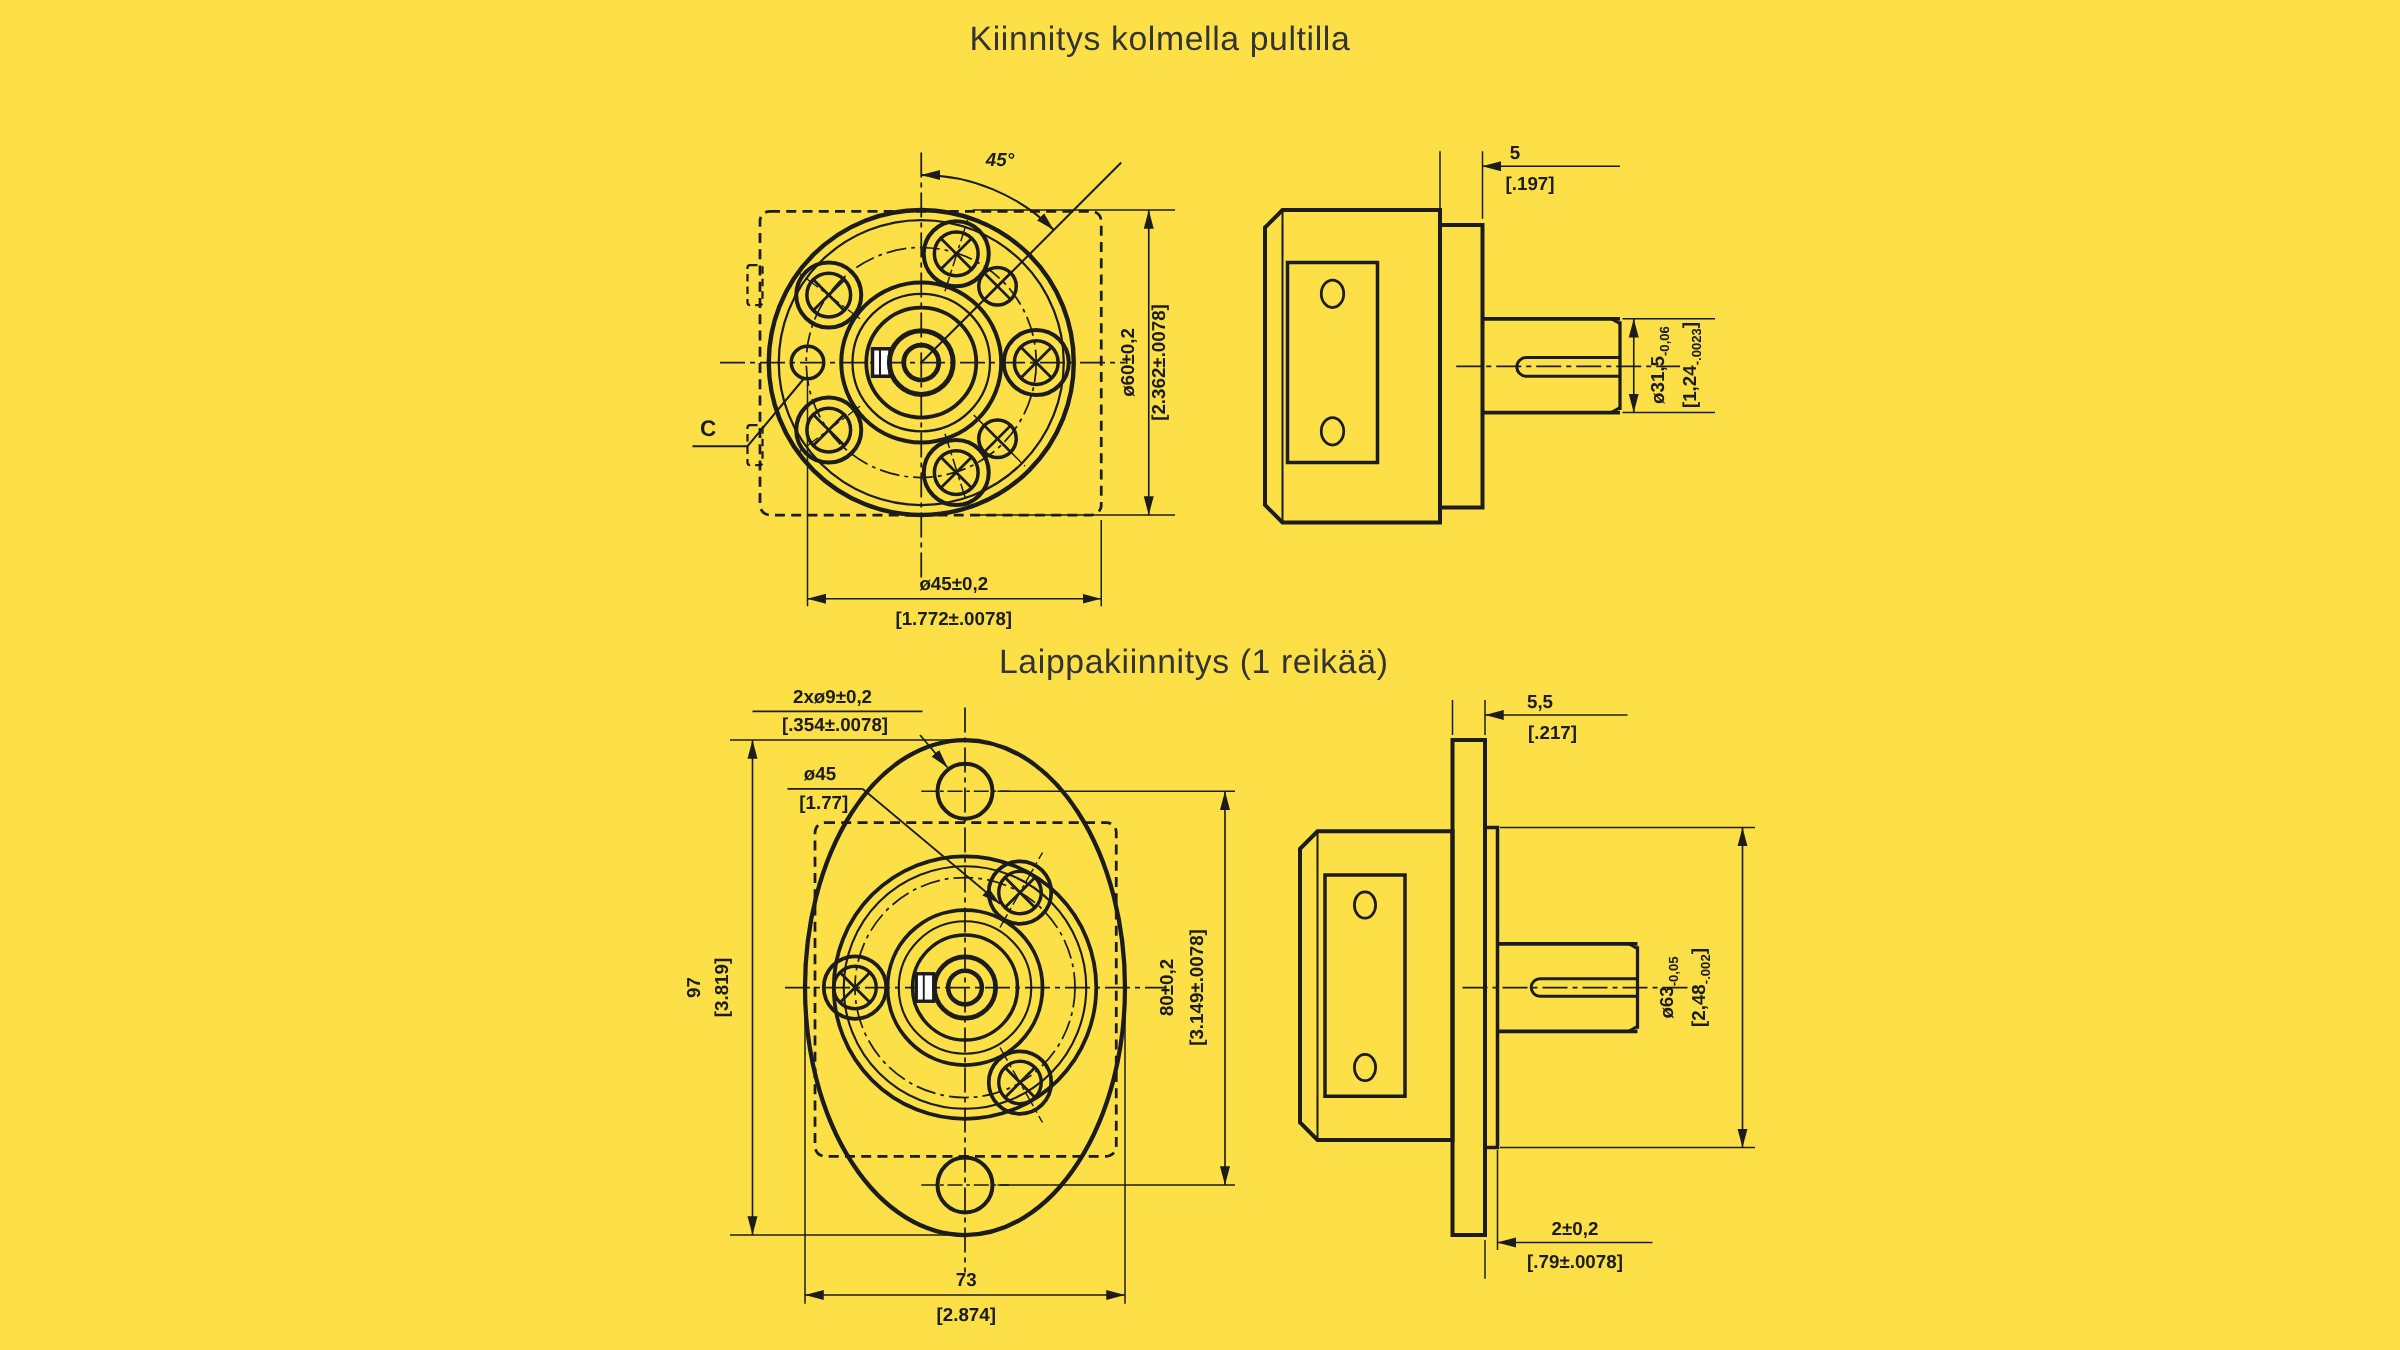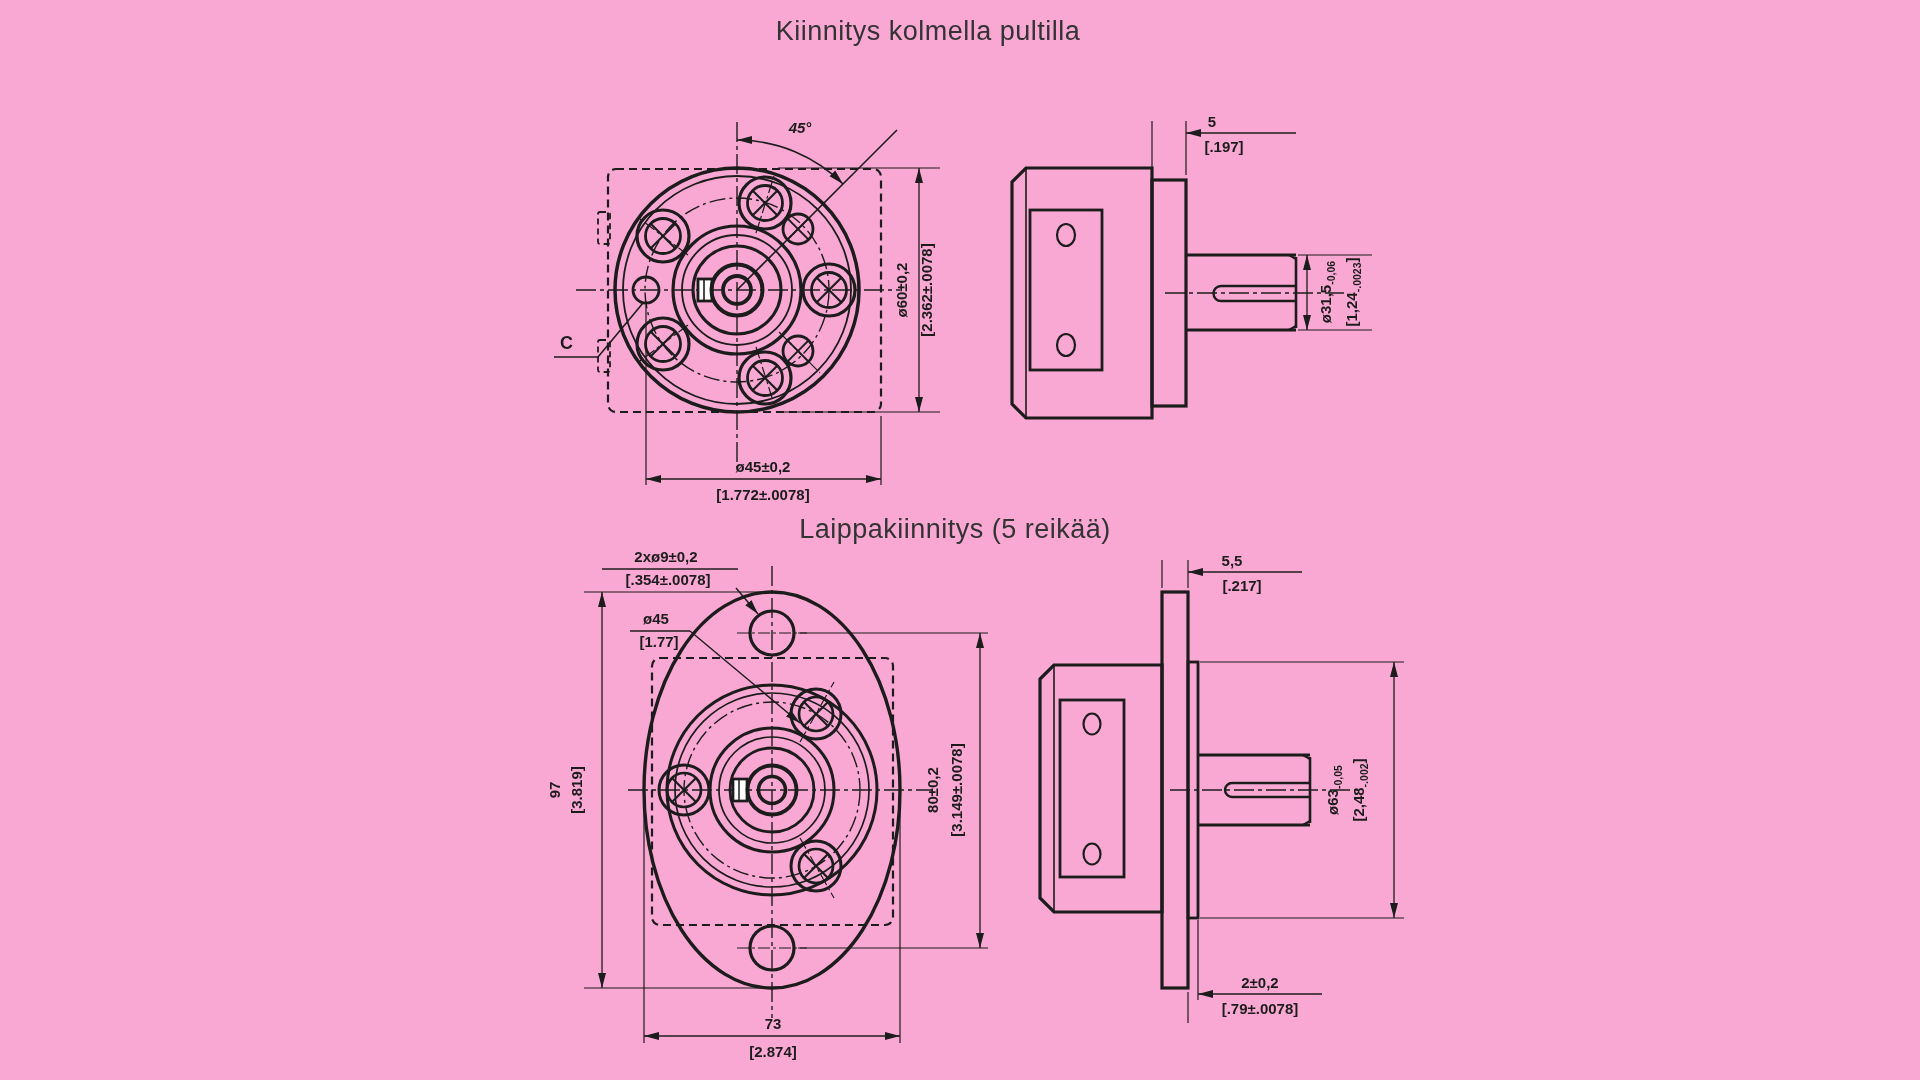--- a/index.html
+++ b/index.html
@@ -1,34 +1,34 @@
 <!DOCTYPE html>
 <html><head>
 <meta charset="utf-8">
 <style>
   html,body{margin:0;padding:0;background:#fff;}
-  .canvas{position:relative;width:1920px;height:1080px;background:#f9a8d4;overflow:hidden;
+  .canvas{position:relative;width:1920px;height:1080px;background:#fde047;overflow:hidden;
           font-family:"Liberation Sans",sans-serif;color:#2e2e2e;}
   .title{position:absolute;transform:translateX(-50%);font-size:27px;font-weight:300;
          letter-spacing:.5px;color:#333;white-space:nowrap;}
   svg{position:absolute;overflow:visible;}
   .ln{stroke:#1c1c1c;fill:none;stroke-linecap:butt;}
   .dim{font-family:"Liberation Sans",sans-serif;font-size:15px;font-weight:bold;fill:#1c1c1c;}
   .sub{font-size:10.5px;}
   .ang{font-style:italic;}
   .clab{font-size:18px;}
 </style>
 </head>
 <body>
 
 <div class="canvas">
 
   <div class="title" style="left:928px;top:16px;">Kiinnitys kolmella pultilla</div>
 
-  <div class="title" style="left:955px;top:514px;">Laippakiinnitys (5 reikää)</div>
+  <div class="title" style="left:955px;top:514px;">Laippakiinnitys (1 reikää)</div>
 
   <svg style="left:548px;top:100px;" width="420" height="420" viewBox="0 0 420 420">
     <defs>
       <marker id="ar1" viewBox="0 0 12 12" refX="12" refY="6" markerWidth="15" markerHeight="15" markerUnits="userSpaceOnUse" orient="auto-start-reverse">
         <path d="M12,6 L0,2.8 L0,9.2 Z" fill="#1c1c1c"></path>
       </marker>
     </defs>
 
     <g>
       <rect class="ln" x="60" y="69" width="273" height="243" rx="8" stroke-width="2.2" stroke-dasharray="8 5"></rect>

